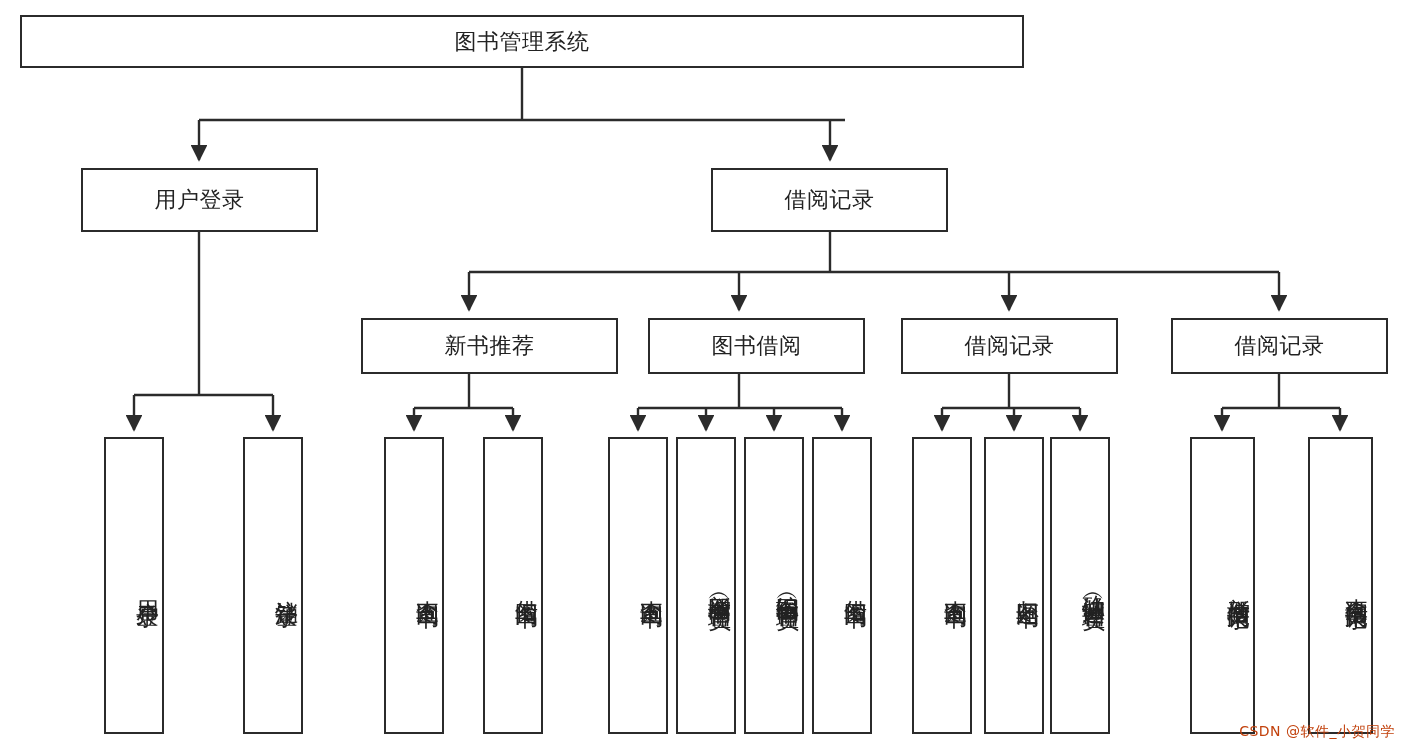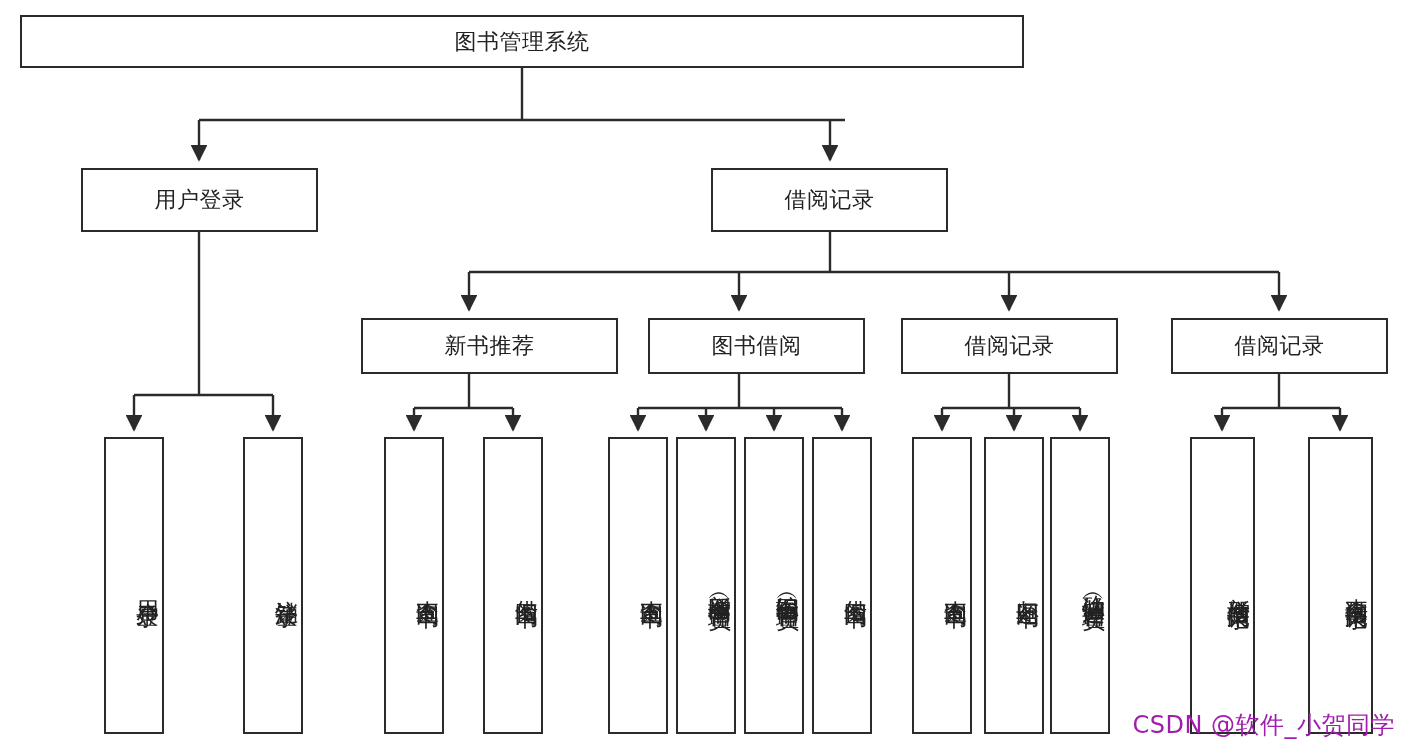--- a/index.html
+++ b/index.html
@@ -50,22 +50,22 @@
     padding-top: 4px;
     padding-bottom: 4px;
     align-items: flex-start;
     justify-content: center;
     white-space: nowrap;
   }
   .watermark {
     position: absolute;
     right: 10px;
     bottom: 6px;
-    font-size: 24px;
-    color: #a21caf;
+    font-size: 14px;
+    color: #c2410c;
     letter-spacing: 0.5px;
     white-space: nowrap;
   }
 </style>
 </head>
 <body>
 
 <div id="canvas">
 
   <svg class="connectors" viewBox="0 0 1405 747" xmlns="http://www.w3.org/2000/svg">

